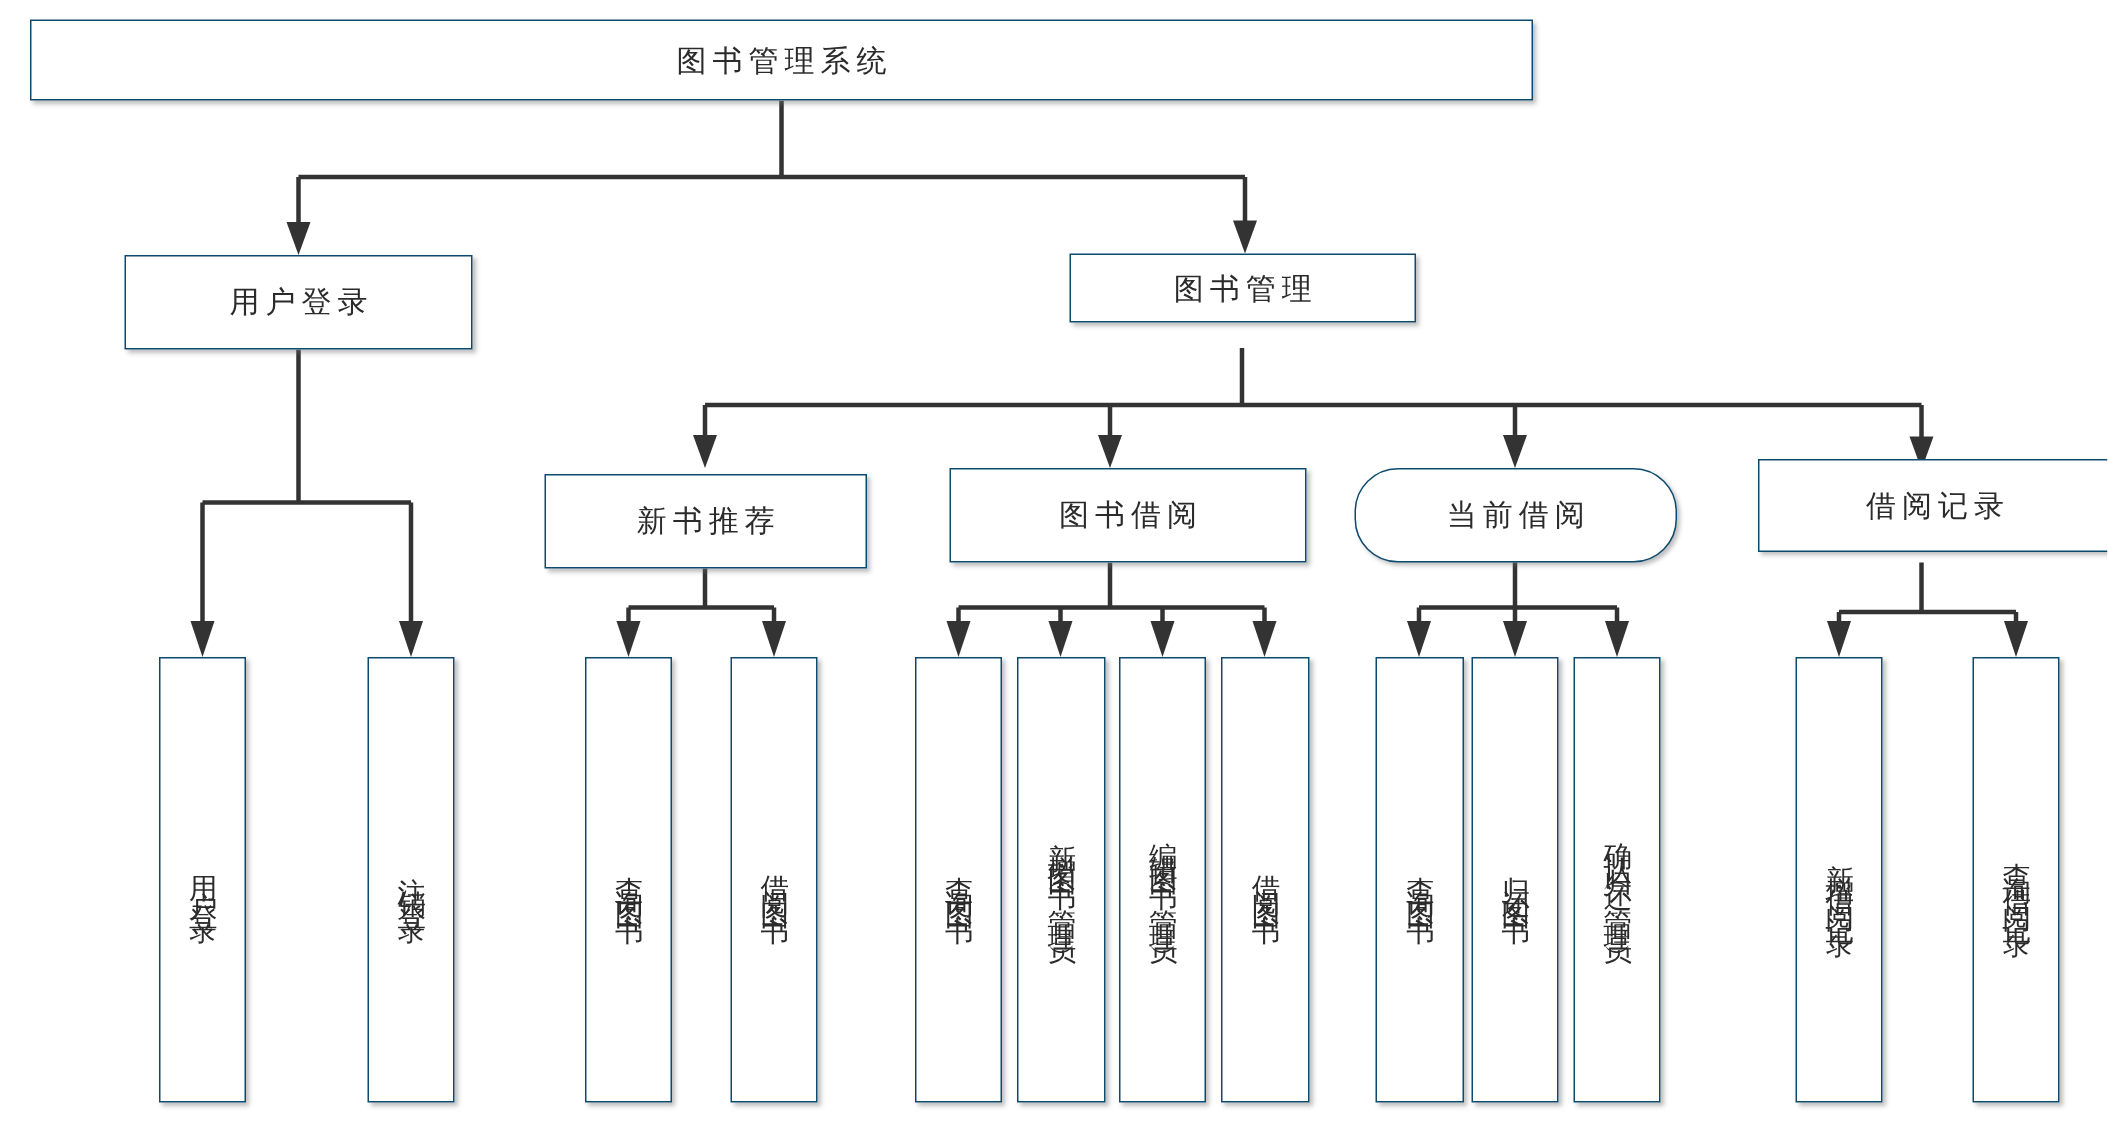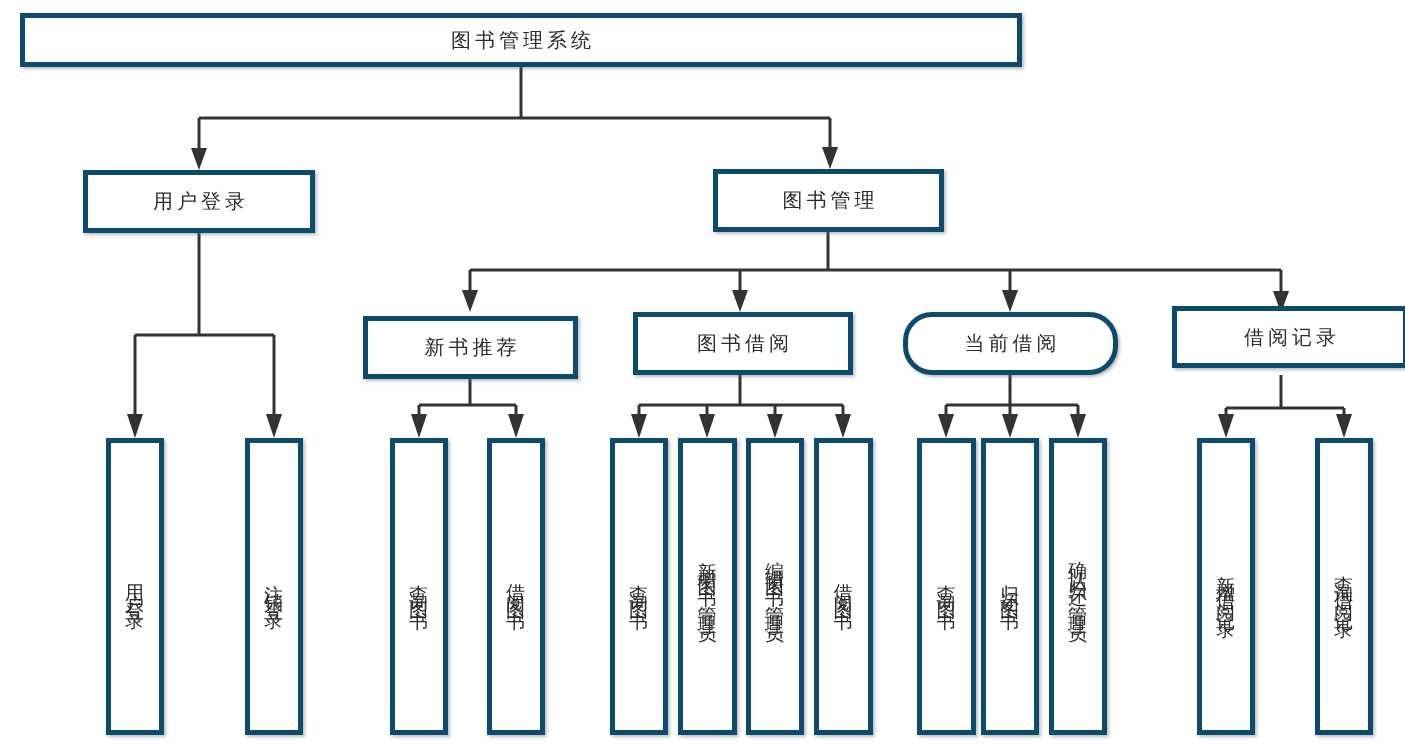--- a/index.html
+++ b/index.html
@@ -9,21 +9,21 @@
     height: 747px;
     background: #ffffff;
     font-family: "Liberation Sans", sans-serif;
     overflow: hidden;
   }
   #wires { position: absolute; left: 0; top: 0; }
   .node {
     position: absolute;
     box-sizing: border-box;
     background: #ffffff;
-    border: 5px solid #0c4a6e;
+    border: 1px solid #0c4a6e;
     color: #2b2b2b;
     display: flex;
     align-items: center;
     justify-content: center;
     box-shadow: 2px 2px 3px rgba(110,110,110,0.45);
   }
   .h-node { font-size: 20px; letter-spacing: 4px; text-indent: 4px; white-space: nowrap; }
   .v-node {
     writing-mode: vertical-rl;
     text-orientation: mixed;
@@ -115,24 +115,24 @@
       <polygon points="1070,414 1086,414 1078,438"></polygon>
 
       <polygon points="1218,414 1234,414 1226,438"></polygon>
       <polygon points="1336,414 1352,414 1344,438"></polygon>
     </g>
   </svg>
 
   <div class="node h-node" style="left:20px; top:13px; width:1002px; height:54px;">图书管理系统</div>
 
   <div class="node h-node" style="left:83px; top:170px; width:232px; height:63px;">用户登录</div>
-  <div class="node h-node" style="left:713px; top:169px; width:231px; height:63px;">图书管理</div>
+  <div class="node h-node" style="left:713px; top:169px; width:231px; height:46px;">图书管理</div>
 
   <div class="node h-node" style="left:363px; top:316px; width:215px; height:63px;">新书推荐</div>
-  <div class="node h-node" style="left:633px; top:312px; width:220px; height:63px;">图书借阅</div>
+  <div class="node h-node" style="left:633px; top:312px; width:238px; height:63px;">图书借阅</div>
   <div class="node h-node" style="left:903px; top:312px; width:215px; height:63px;border-radius:29px;">当前借阅</div>
   <div class="node h-node" style="left:1172px; top:306px; width:236px; height:62px;text-align:center;">借阅记录</div>
 
   <div class="node v-node" style="left:106px; top:438px; width:58px; height:297px;">用户登录</div>
   <div class="node v-node" style="left:245px; top:438px; width:58px; height:297px;">注销登录</div>
 
   <div class="node v-node" style="left:390px; top:438px; width:58px; height:297px;">查询图书</div>
   <div class="node v-node" style="left:487px; top:438px; width:58px; height:297px;">借阅图书</div>
 
   <div class="node v-node" style="left:610px; top:438px; width:58px; height:297px;">查询图书</div>

